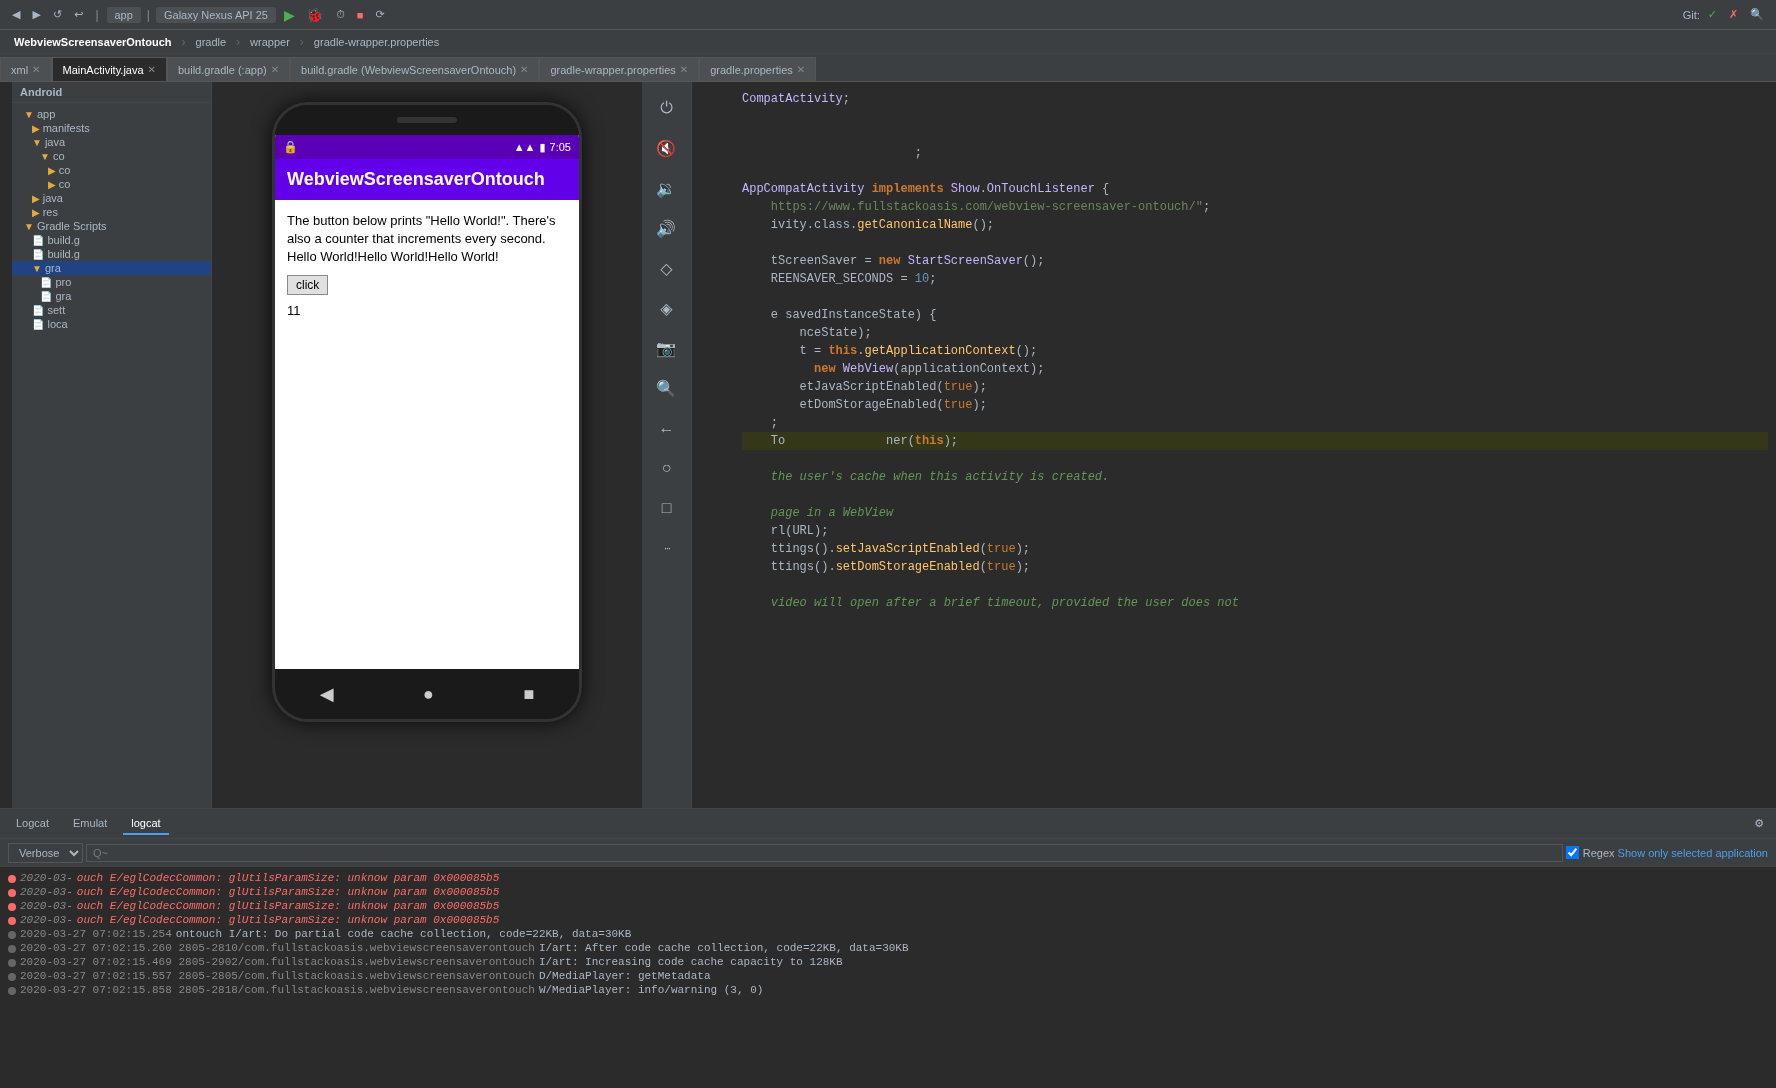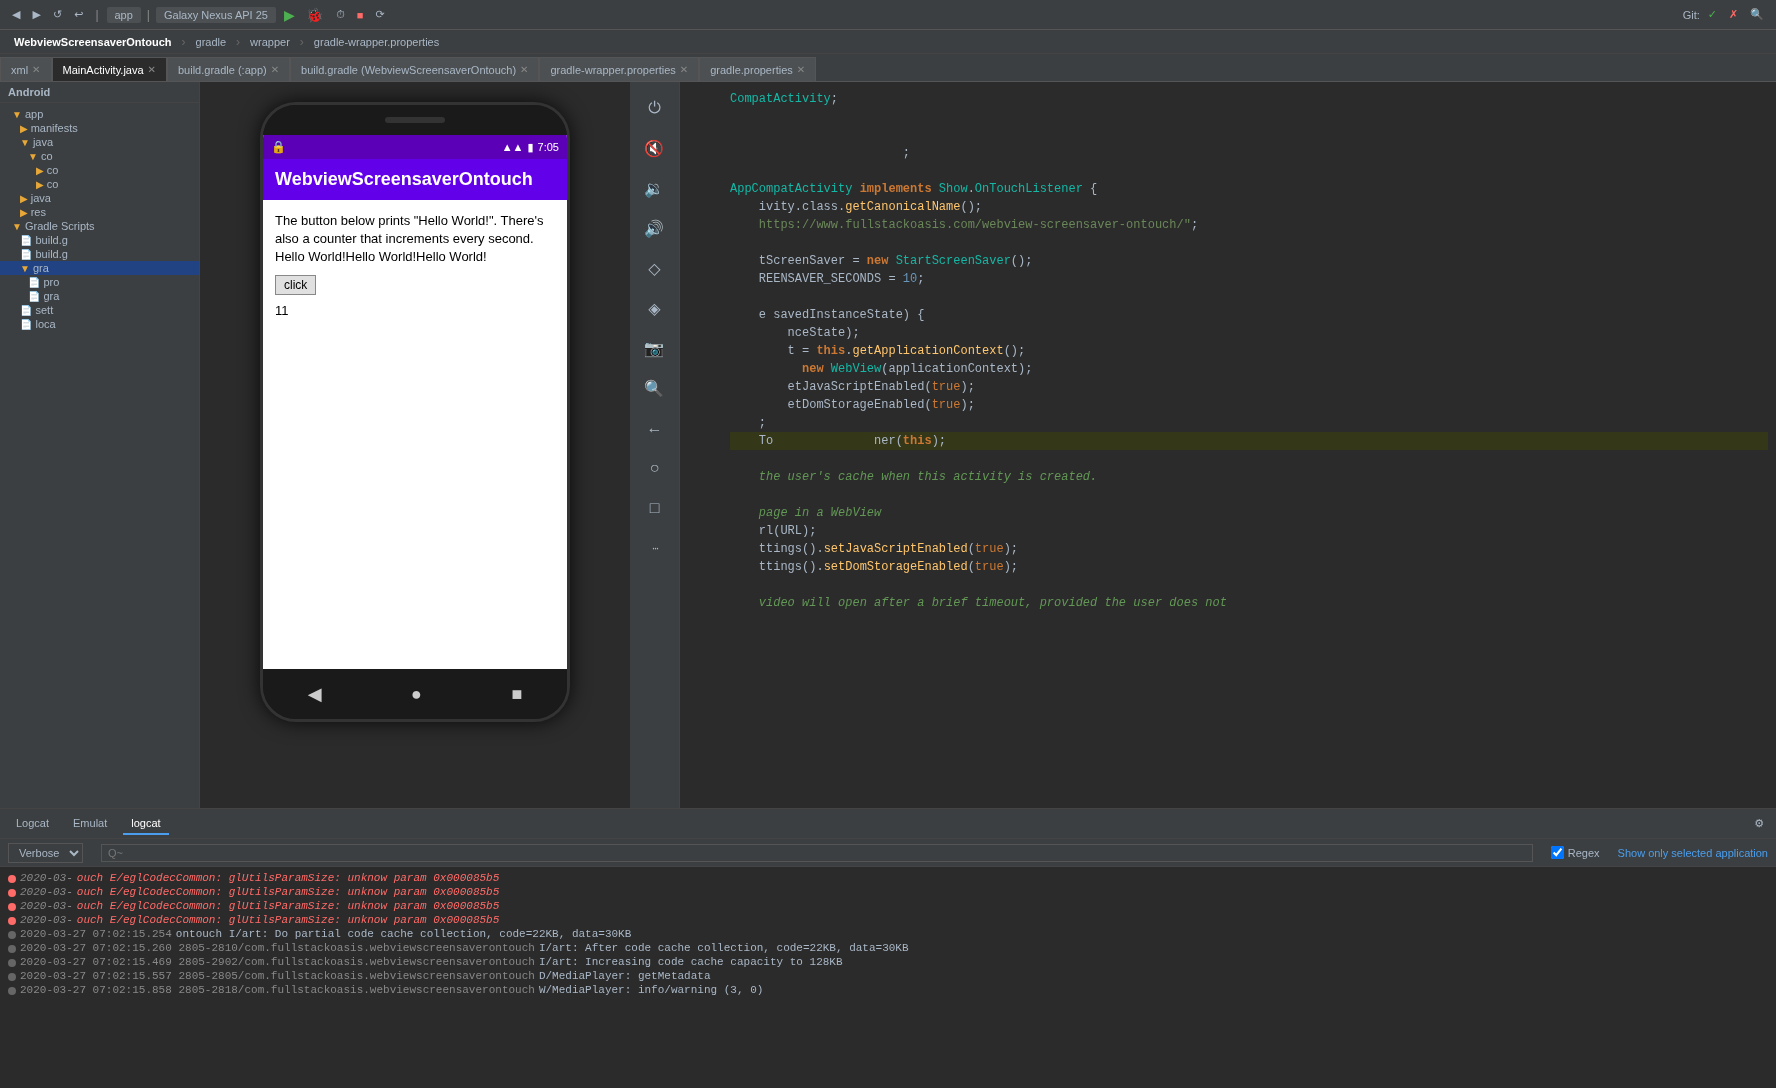--- a/index.html
+++ b/index.html
@@ -100,20 +100,21 @@
 
     
     .sidebar {
       width: 200px;
       background: #3c3f41;
       border-right: 1px solid #444;
       display: flex;
       flex-direction: column;
       flex-shrink: 0;
       overflow: hidden;
+      margin-left: 12px;
     }
     .sidebar-header {
       background: #3c3f41;
       padding: 4px 8px;
       font-size: 11px;
       font-weight: bold;
       color: #a9b7c6;
       border-bottom: 1px solid #444;
     }
     .tree-container {
@@ -292,21 +293,21 @@
       display: block;
     }
     .kw { color: #cc7832; font-weight: bold; }
     .kw2 { color: #cc7832; text-align: right; }
     .str { color: #6a8759; }
     .comment { color: #629755; font-style: italic; }
     .highlight-line {
       background: #353719;
       display: block;
     }
-    .type-name { color: #14b8a6; }
+    .type-name { color: #c4b5fd; }
     .method-name { color: #ffc66d; }
     .number { color: #6897bb; }
 
     
     .bottom-panel {
       height: 280px;
       background: #2b2b2b;
       border-top: 1px solid #444;
       display: flex;
       flex-direction: column;
@@ -332,21 +333,21 @@
       color: #fff;
       border-bottom: 2px solid #4a9eed;
     }
     .logcat-toolbar {
       background: #3c3f41;
       border-bottom: 1px solid #444;
       height: 28px;
       display: flex;
       align-items: center;
       padding: 0 8px;
-      gap: 18px;
+      gap: 3px;
     }
     .verbose-select {
       background: #3c3f41;
       border: 1px solid #555;
       color: #a9b7c6;
       font-size: 11px;
       padding: 2px 6px;
       cursor: pointer;
     }
     .log-search {
@@ -596,22 +597,22 @@
   </div>
 
   <div class="code-area">
     <div class="code-editor">
       <span class="code-line"><span class="type-name">CompatActivity</span>;</span>
       <span class="code-line">&nbsp;</span>
       <span class="code-line">&nbsp;</span>
       <span class="code-line">                        ;</span>
       <span class="code-line">&nbsp;</span>
       <span class="code-line"><span class="type-name">AppCompatActivity</span> <span class="kw">implements</span> <span class="type-name">Show</span>.<span class="type-name">OnTouchListener</span> {</span>
+      <span class="code-line">    <span class="str">https://www.fullstackoasis.com/webview-screensaver-ontouch/"</span>;</span>
       <span class="code-line">    ivity.class.<span class="method-name">getCanonicalName</span>();</span>
-      <span class="code-line">    <span class="str">https://www.fullstackoasis.com/webview-screensaver-ontouch/"</span>;</span>
       <span class="code-line">&nbsp;</span>
       <span class="code-line">    tScreenSaver = <span class="kw">new</span> <span class="type-name">StartScreenSaver</span>();</span>
       <span class="code-line">    REENSAVER_SECONDS = <span class="number">10</span>;</span>
       <span class="code-line">&nbsp;</span>
       <span class="code-line">    e savedInstanceState) {</span>
       <span class="code-line">        nceState);</span>
       <span class="code-line">        t = <span class="kw">this</span>.<span class="method-name">getApplicationContext</span>();</span>
       <span class="code-line">          <span class="kw">new</span> <span class="type-name">WebView</span>(applicationContext);</span>
       <span class="code-line">        etJavaScriptEnabled(<span class="kw2">true</span>);</span>
       <span class="code-line">        etDomStorageEnabled(<span class="kw2">true</span>);</span>

